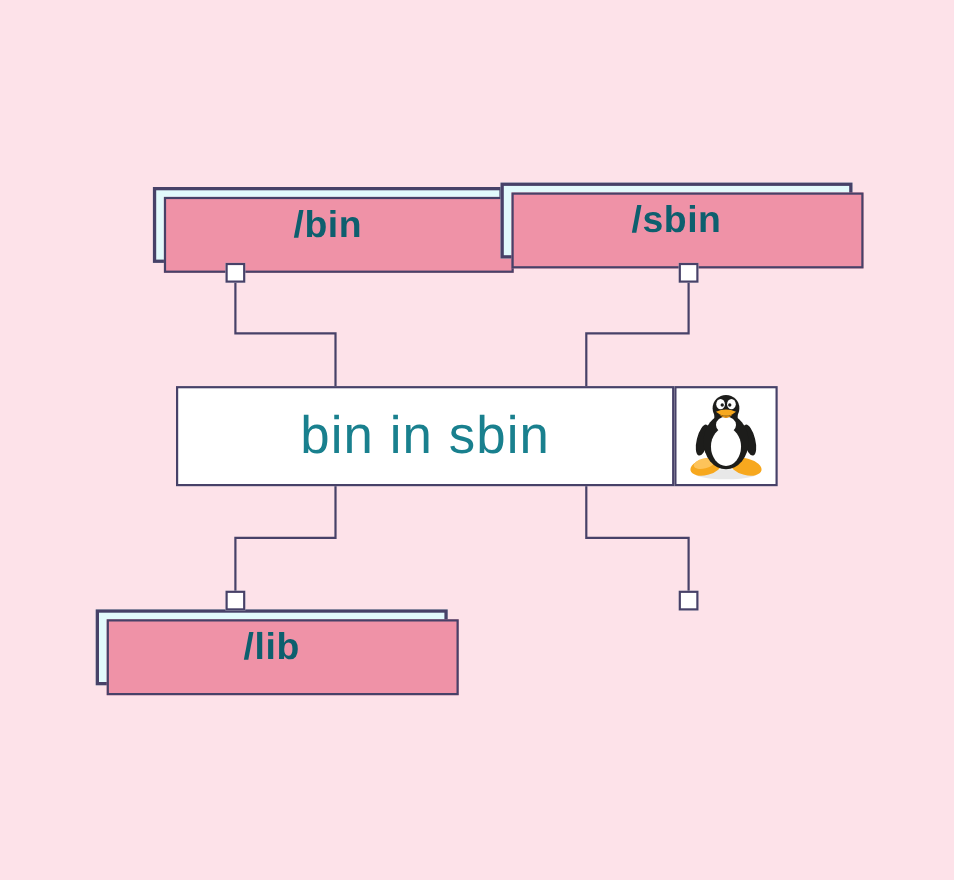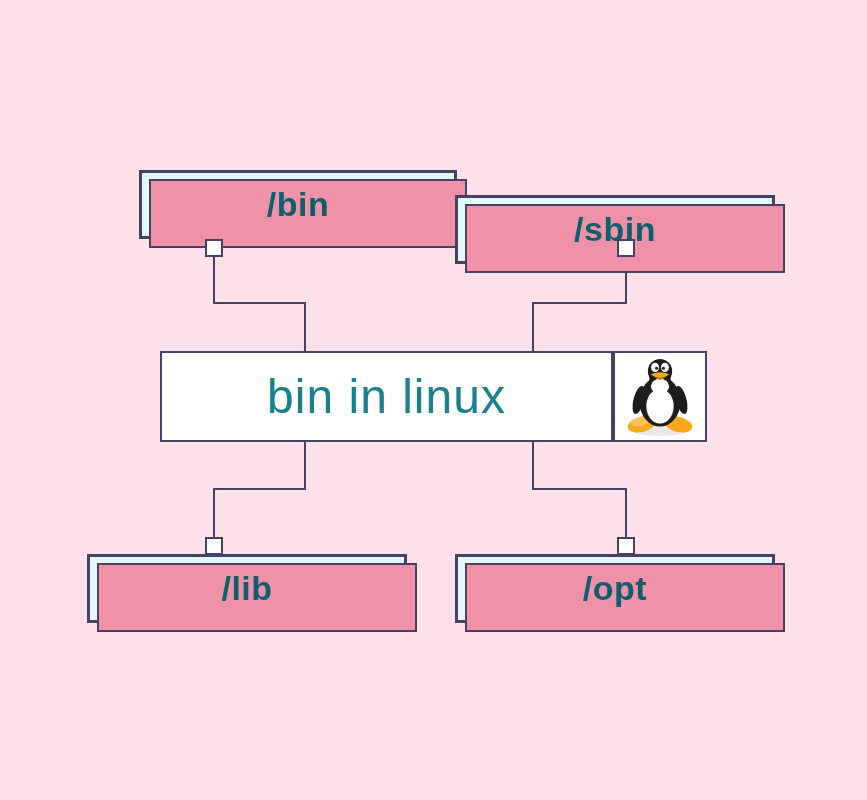--- a/index.html
+++ b/index.html
@@ -31,21 +31,21 @@
     border:2px solid #474168;
     z-index:-1;
   }
   .node-label{
     color:#0d5f6e;
     font-weight:bold;
     font-size:34px;
     letter-spacing:0.5px;
   }
   #node-bin {left:93px; top:170px;width:318px;height:69px;margin-left:46px;}
-  #node-sbin{left:455px;top:166px;width:320px;height:69px;margin-top:29px;}
+  #node-sbin{left:455px;top:166px;width:320px;height:69px;}
   #node-lib {left:87px; top:554px;width:320px;height:69px;justify-content:center;}
   #node-opt {left:455px;top:554px;width:320px;height:69px;}
 
   
   .port{
     position:absolute;
     width:14px;height:14px;
     background:#ffffff;
     border:2px solid #474168;
     z-index:3;
@@ -96,31 +96,28 @@
 
   <div class="node" id="node-bin">
     <span class="node-label">/bin</span>
   </div>
   <div class="node" id="node-sbin">
     <span class="node-label">/sbin</span>
   </div>
   <div class="node" id="node-lib">
     <span class="node-label">/lib</span>
   </div>
-  <div class="node" id="node-opt">
-    <span class="node-label">/opt</span>
-  </div>
 
   <div class="port" id="port-bin"></div>
   <div class="port" id="port-sbin"></div>
   <div class="port" id="port-lib"></div>
   <div class="port" id="port-opt"></div>
 
   <div class="center-box">
-    <span class="center-title">bin in linux</span>
+    <span class="center-title">bin in sbin</span>
   </div>
 
   <div class="icon-box">
     <svg width="76" height="82" viewBox="0 0 100 108">
 
       <ellipse cx="50" cy="99" rx="36" ry="6" fill="#d9d9d9" opacity="0.6"></ellipse>
 
       <ellipse cx="26" cy="90" rx="19" ry="10" transform="rotate(-14 26 90)" fill="#f7a81e"></ellipse>
       <ellipse cx="74" cy="90" rx="19" ry="10" transform="rotate(14 74 90)" fill="#f7a81e"></ellipse>
       <ellipse cx="24" cy="86" rx="13" ry="6" transform="rotate(-14 24 86)" fill="#fdc35a"></ellipse>

